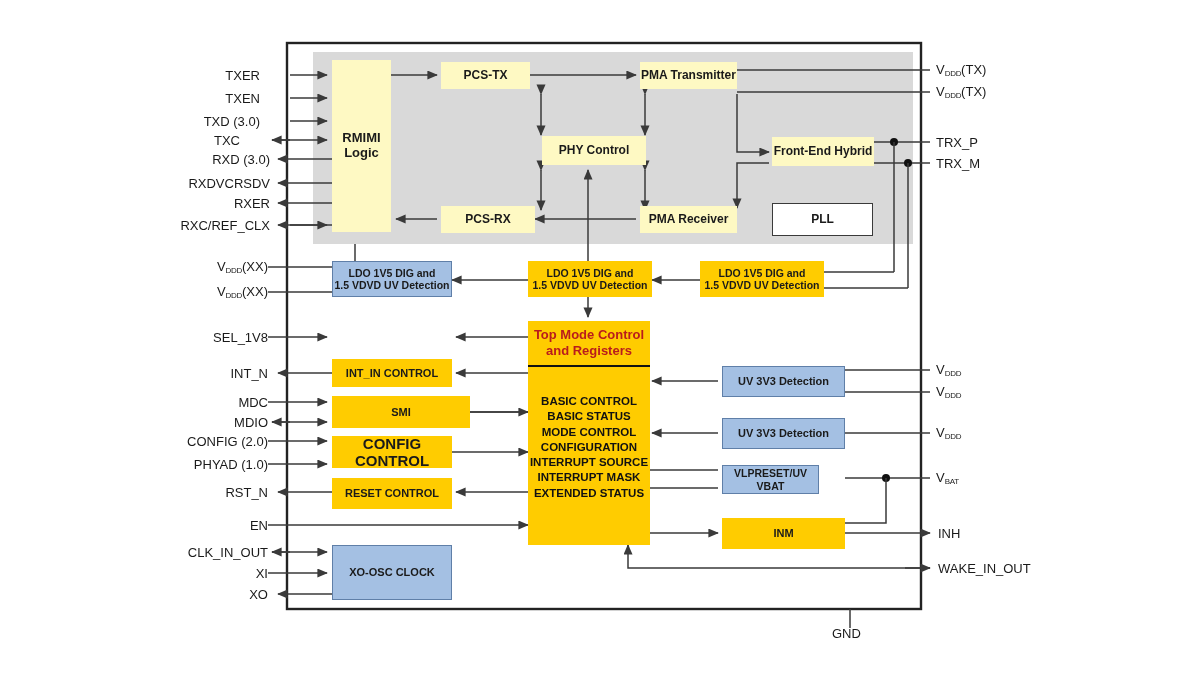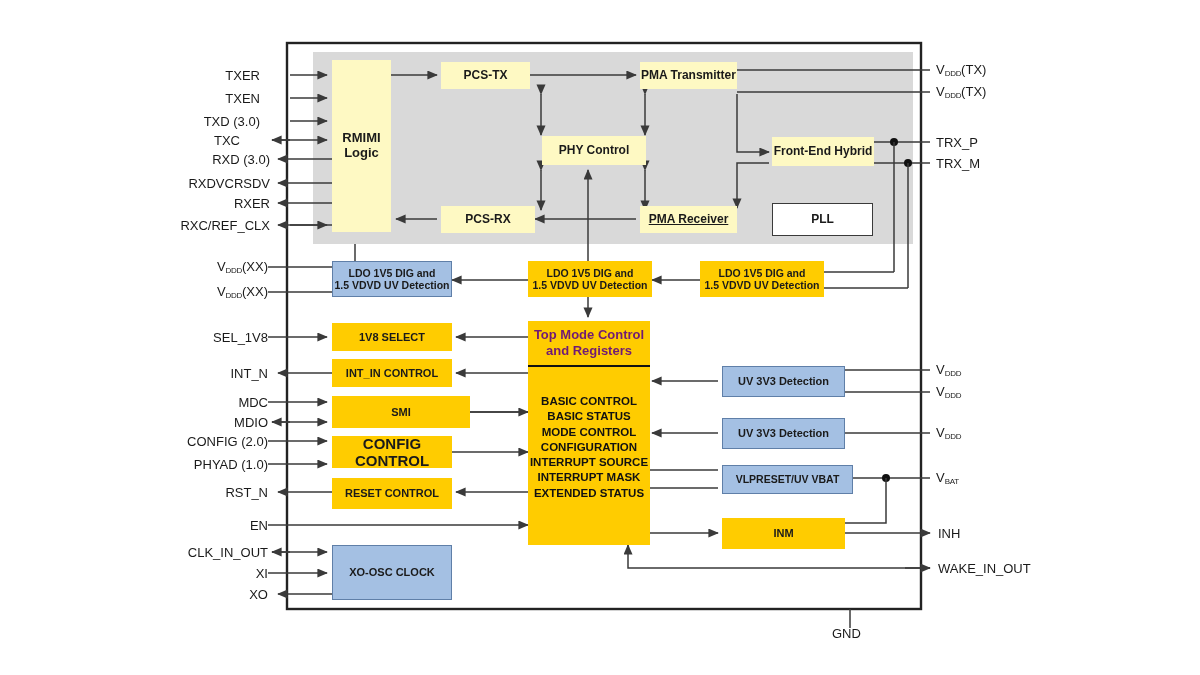--- a/index.html
+++ b/index.html
@@ -10,21 +10,21 @@
        text-align:center;font-weight:bold;color:#1a1a1a;line-height:1.15;}
   .green{background:#fef9c3;}
   .yellow{background:#ffcc00;}
   .blue{background:#a4c0e3;border:1px solid #5f7fa8;}
   .white{background:#ffffff;border:1.2px solid #3a3a3a;}
   .pinlabel{position:absolute;font-size:13px;color:#1a1a1a;white-space:nowrap;}
   .pin-r{text-align:right;transform:translateY(-50%);}
   .pin-l{text-align:right;transform:translateY(-50%);}
   .sub{font-size:8px;vertical-align:-2px;letter-spacing:-0.3px;}
   .reglist{position:absolute;font-size:11.5px;font-weight:bold;color:#111;line-height:1.33;width:100%;}
-  .tmc-title{position:absolute;top:6px;left:0;width:100%;text-align:center;font-size:13px;font-weight:bold;color:#701a75;line-height:1.2;}
+  .tmc-title{position:absolute;top:6px;left:0;width:100%;text-align:center;font-size:13px;font-weight:bold;color:#b91c1c;line-height:1.2;}
 </style>
 </head>
 <body>
 
 <div id="stage">
 
   <svg width="1200" height="675">
     <defs>
       <marker id="ar" markerWidth="7" markerHeight="7" refX="6.4" refY="3" orient="auto">
         <path d="M0,0 L7,3 L0,6 z" fill="#3a3a3a"></path>
@@ -208,21 +208,21 @@
   </div>
 
   <div class="blk green" style="left:542px;top:136px;width:104px;height:29px;font-size:12px;">
     <span>PHY Control</span>
   </div>
 
   <div class="blk green" style="left:640px;top:62px;width:97px;height:27px;font-size:12px;">
     <span>PMA Transmitter</span>
   </div>
 
-  <div class="blk green" style="left:640px;top:206px;width:97px;height:27px;font-size:12px;text-decoration:underline;">
+  <div class="blk green" style="left:640px;top:206px;width:97px;height:27px;font-size:12px;">
     <span>PMA Receiver</span>
   </div>
 
   <div class="blk green" style="left:772px;top:137px;width:102px;height:29px;font-size:12px;">
     <span>Front-End Hybrid</span>
   </div>
 
   <div class="blk white" style="left:772px;top:203px;width:101px;height:33px;font-size:12px;">
     <span>PLL</span>
   </div>
@@ -241,23 +241,20 @@
     </span>
   </div>
 
   <div class="blk yellow" style="left:700px;top:261px;width:124px;height:36px;font-size:10.5px;">
     <span>
       <span>LDO 1V5 DIG and</span><br>
       <span>1.5 VDVD UV Detection</span>
     </span>
   </div>
 
-  <div class="blk yellow" style="left:332px;top:323px;width:120px;height:28px;font-size:11px;">
-    <span>1V8 SELECT</span>
-  </div>
 
   <div class="blk yellow" style="left:332px;top:359px;width:120px;height:28px;font-size:11px;">
     <span>INT_IN CONTROL</span>
   </div>
 
   <div class="blk yellow" style="left:332px;top:396px;width:138px;height:32px;font-size:11px;">
     <span>SMI</span>
   </div>
 
   <div class="blk yellow" style="left:332px;top:436px;width:120px;height:32px;font-size:15px;">
@@ -290,21 +287,21 @@
   </div>
 
   <div class="blk blue" style="left:722px;top:366px;width:123px;height:31px;font-size:11px;">
     <span>UV 3V3 Detection</span>
   </div>
 
   <div class="blk blue" style="left:722px;top:418px;width:123px;height:31px;font-size:11px;">
     <span>UV 3V3 Detection</span>
   </div>
 
-  <div class="blk blue" style="left:722px;top:465px;width:131px;height:29px;font-size:10.5px;">
+  <div class="blk blue" style="left:722px;top:465px;width:97px;height:29px;font-size:10.5px;">
     <span>VLPRESET/UV VBAT</span>
   </div>
 
   <div class="blk yellow" style="left:722px;top:518px;width:123px;height:31px;font-size:11px;">
     <span>INM</span>
   </div>
 
 </div>
 
 </body></html>

